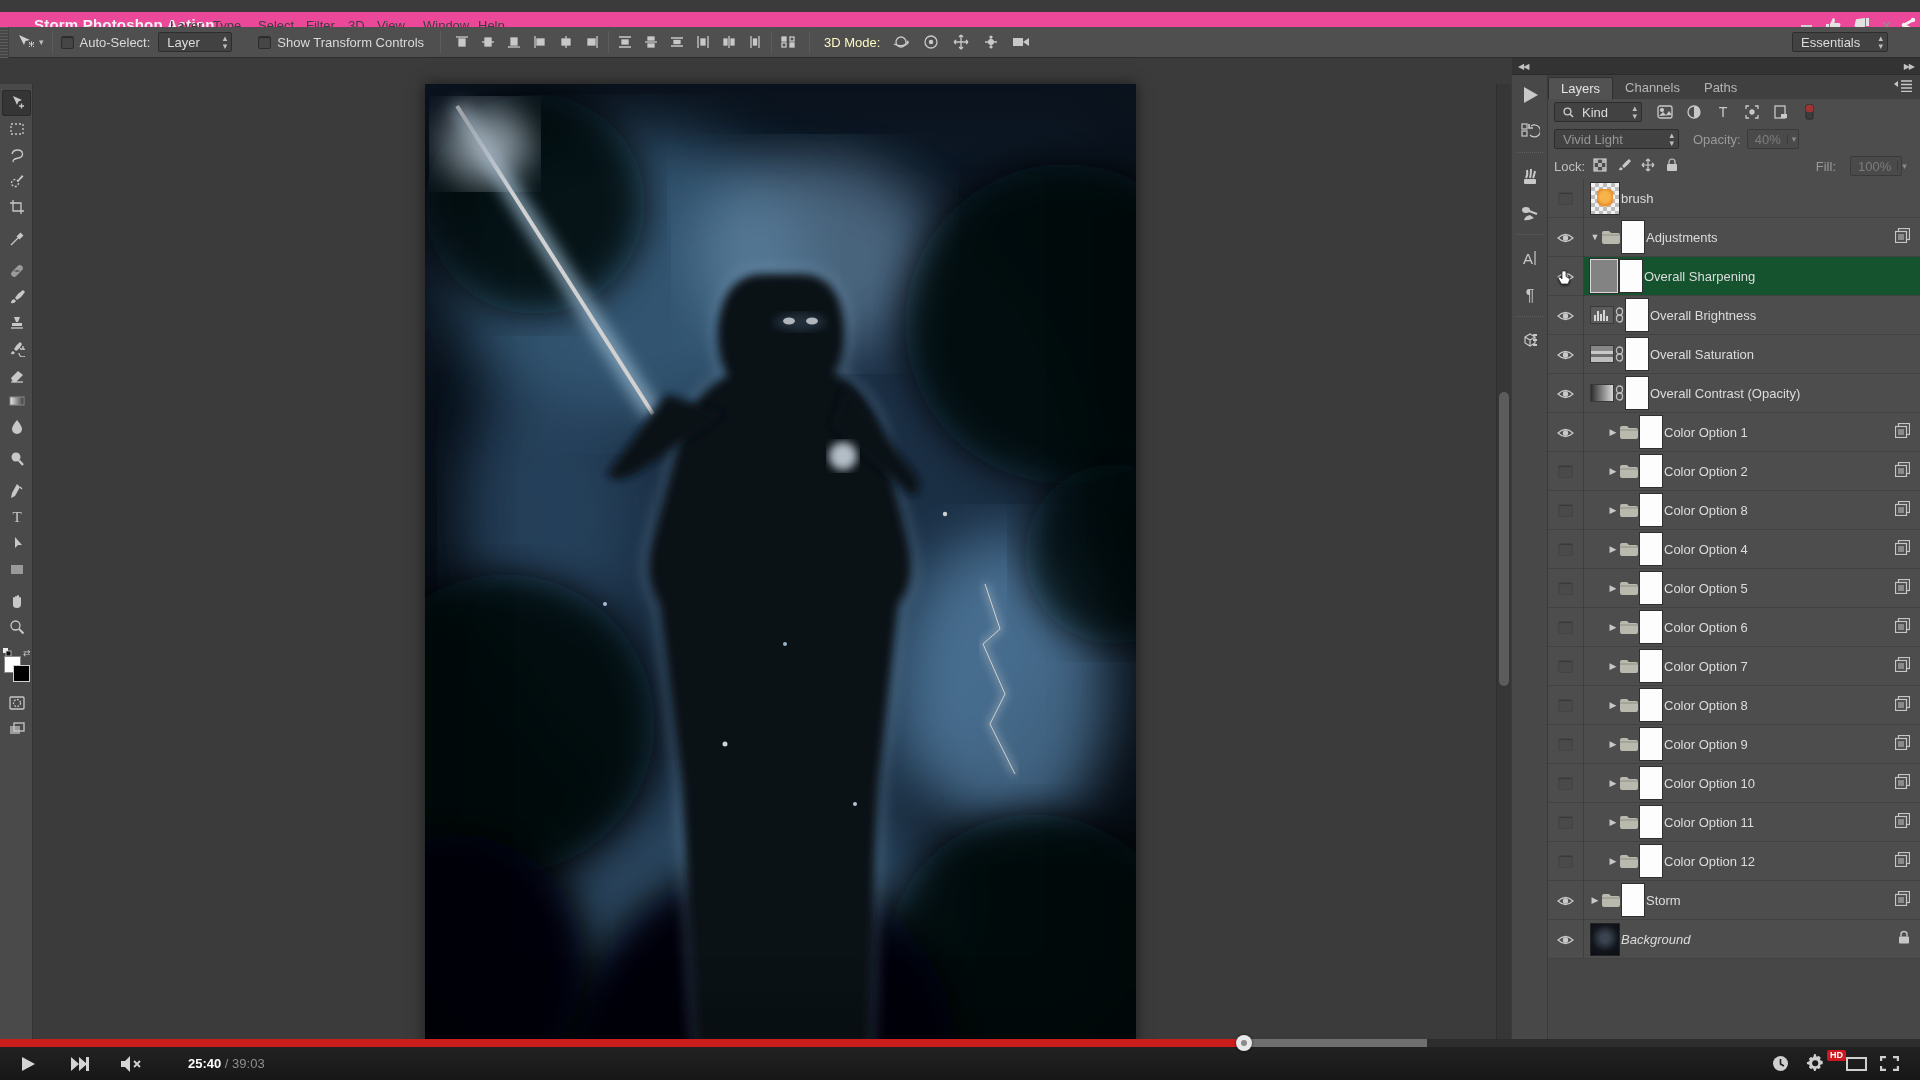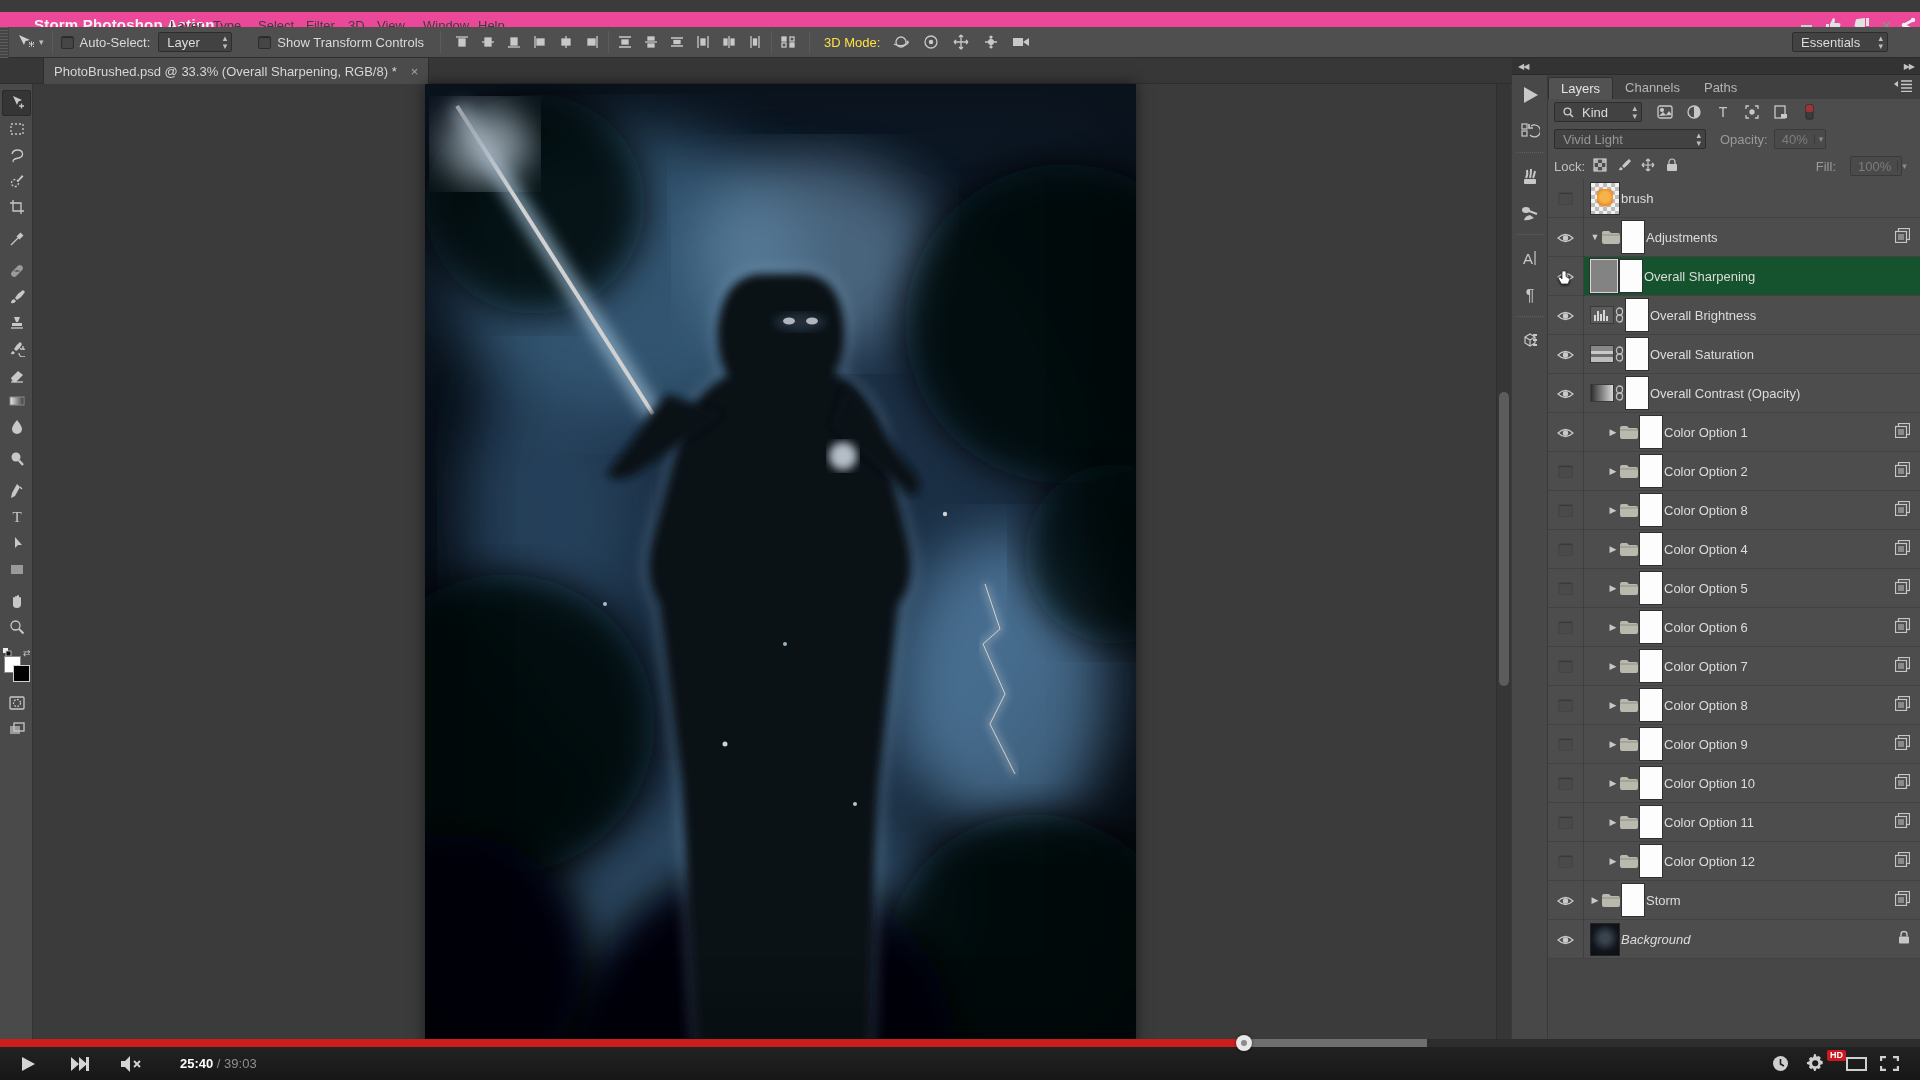--- a/index.html
+++ b/index.html
@@ -67,21 +67,21 @@
   
   #layers-panel { left:1548px; top:75px; width:372px; height:972px; background:#4d4d4d; }
   #panel-tabs { position:absolute; left:0; top:0; width:372px; height:24px; background:#404040; display:flex; align-items:flex-end; }
   .panel-tab { height:22px; padding:3px 12px 0 12px; font-size:13px; color:#b5b5b5; }
   .panel-tab.active { background:#525252; color:#e4e4e4; border:1px solid #2f2f2f; border-bottom:none; border-radius:2px 2px 0 0; }
   #panel-menu-icon { position:absolute; right:8px; top:5px; }
   #filter-row { position:absolute; left:0; top:24px; width:372px; height:26px; display:flex; align-items:center; padding:0 6px; gap:7px; }
   #kind-select { width:88px; }
   .f-icon { width:20px; height:18px; display:flex; align-items:center; justify-content:center; }
   #blend-row { position:absolute; left:0; top:50px; width:372px; height:28px; display:flex; align-items:center; padding:0 6px; }
-  #blend-select { width:152px; color:#969696; }
+  #blend-select { width:125px; color:#969696; }
   .dim-label { color:#9a9a9a; }
   .value-box { height:20px; background:#4a4a4a; border:1px solid #3a3a3a; border-radius:2px; display:flex; align-items:center;
                padding:0 4px 0 7px; gap:6px; color:#7d7d7d; }
   .value-box .arr { border-left:1px solid #3a3a3a; padding-left:4px; color:#8a8a8a; font-size:9px; }
   #lock-row { position:absolute; left:0; top:78px; width:372px; height:26px; display:flex; align-items:center; padding:0 6px; gap:8px; }
   #layers-list { position:absolute; left:0; top:104px; width:372px; }
   .layer-row { position:relative; width:372px; height:39px; border-bottom:1px solid #424242; display:flex; }
   .eye-cell { width:36px; height:39px; border-right:1px solid #3f3f3f; display:flex; align-items:center; justify-content:center; position:relative; flex:none; }
   .eye-empty { width:15px; height:13px; border:1px solid #444; border-radius:2px; background:#4a4a4a; box-shadow:inset 0 1px 1px rgba(0,0,0,.25); }
   .row-content { flex:1; display:flex; align-items:center; gap:1px; padding-left:6px; position:relative; }
@@ -100,21 +100,21 @@
 
   
   #playerbar { left:0; top:1047px; width:1920px; height:33px; background:linear-gradient(#222,#171717); }
   #progress { position:absolute; left:0; top:-8px; width:1920px; height:8px; background:#2d2d2d; }
   #buffered { position:absolute; left:0; top:0; height:8px; background:#6f6f6f; }
   #played { position:absolute; left:0; top:0; height:8px; }
   #scrubber { position:absolute; top:-4px; width:16px; height:16px; border-radius:50%; background:#e9e9e9; box-shadow:0 0 3px rgba(0,0,0,.6); }
   #scrubber::after { content:""; position:absolute; left:5px; top:5px; width:6px; height:6px; border-radius:50%; background:#8b8b8b; }
   #player-left { position:absolute; left:0; top:0; display:flex; align-items:center; gap:0; }
   .pbtn { width:56px; height:33px; display:flex; align-items:center; justify-content:center; }
-  #time-display { margin-left:20px; font-size:13px; color:#8f8f8f; }
+  #time-display { margin-left:28px; font-size:13px; color:#8f8f8f; }
   #time-current { color:#fff; font-weight:bold; }
   #player-right { position:absolute; right:6px; top:0; display:flex; align-items:center; }
   .pbtn-sm { width:34px; height:33px; display:flex; align-items:center; justify-content:flex-start; position:relative; }
   #hd-badge { position:absolute; right:0px; top:3px; background:#cc181e; color:#fff; font-size:9px; font-weight:bold;
               padding:1px 3px; border-radius:2px; line-height:1; }
 </style>
 </head>
 <body>
 
 <div id="app">
@@ -251,21 +251,21 @@
         <div class="icon-cell">
           <svg width="14" height="14" viewBox="0 0 14 14" fill="none" stroke="#c8c8c8" stroke-width="1.3">
             <rect x="1" y="2" width="4" height="4" fill="#c8c8c8"></rect>
             <rect x="1" y="8" width="4" height="4"></rect>
             <rect x="9" y="2" width="4" height="4"></rect>
             <rect x="9" y="8" width="4" height="4" fill="#c8c8c8"></rect>
           </svg>
         </div>
       </div>
     <div class="opt-sep"></div>
-    <span class="opt-label" style="color:#fde047">3D Mode:</span>
+    <span class="opt-label" style="color:#fef9c3">3D Mode:</span>
     <div id="mode-icons" style="display:flex; align-items:center; gap:4px">
         <div class="icon-cell">
           <svg width="18" height="18" viewBox="0 0 18 18" fill="none" stroke="#c8c8c8" stroke-width="1.3">
             <circle cx="9" cy="9" r="5"></circle>
             <path d="M2 11a8 4 0 0 0 14-1"></path>
             <path d="M16 7l1 3-3 0z" fill="#c8c8c8" stroke="none"></path>
           </svg>
         </div>
         <div class="icon-cell">
           <svg width="18" height="18" viewBox="0 0 18 18" fill="none" stroke="#c8c8c8" stroke-width="1.3">
@@ -290,26 +290,20 @@
             <path d="M11 9l6-4v8z" fill="#c8c8c8" stroke="none"></path>
           </svg>
         </div>
       </div>
     <div class="select-box" id="workspace-select">
       <span>Essentials</span>
       <span class="updown" style="margin-left:auto">▴<br>▾</span>
     </div>
   </div>
 
-  <div id="tabstrip" class="abs">
-    <div id="doc-tab" class="abs">
-      <span class="t">PhotoBrushed.psd @ 33.3% (Overall Sharpening, RGB/8) *</span>
-      <span class="x">×</span>
-    </div>
-  </div>
 
   <div id="dock-header" class="abs">
     <span>◀◀</span>
     <span>▶▶</span>
   </div>
 
   <div id="toolbar" class="abs">
     <div id="toolbar-inner">
         <div class="tool sel">
           <svg width="16" height="16" viewBox="0 0 16 16" fill="none" stroke="#c8c8c8" stroke-width="1.3">

